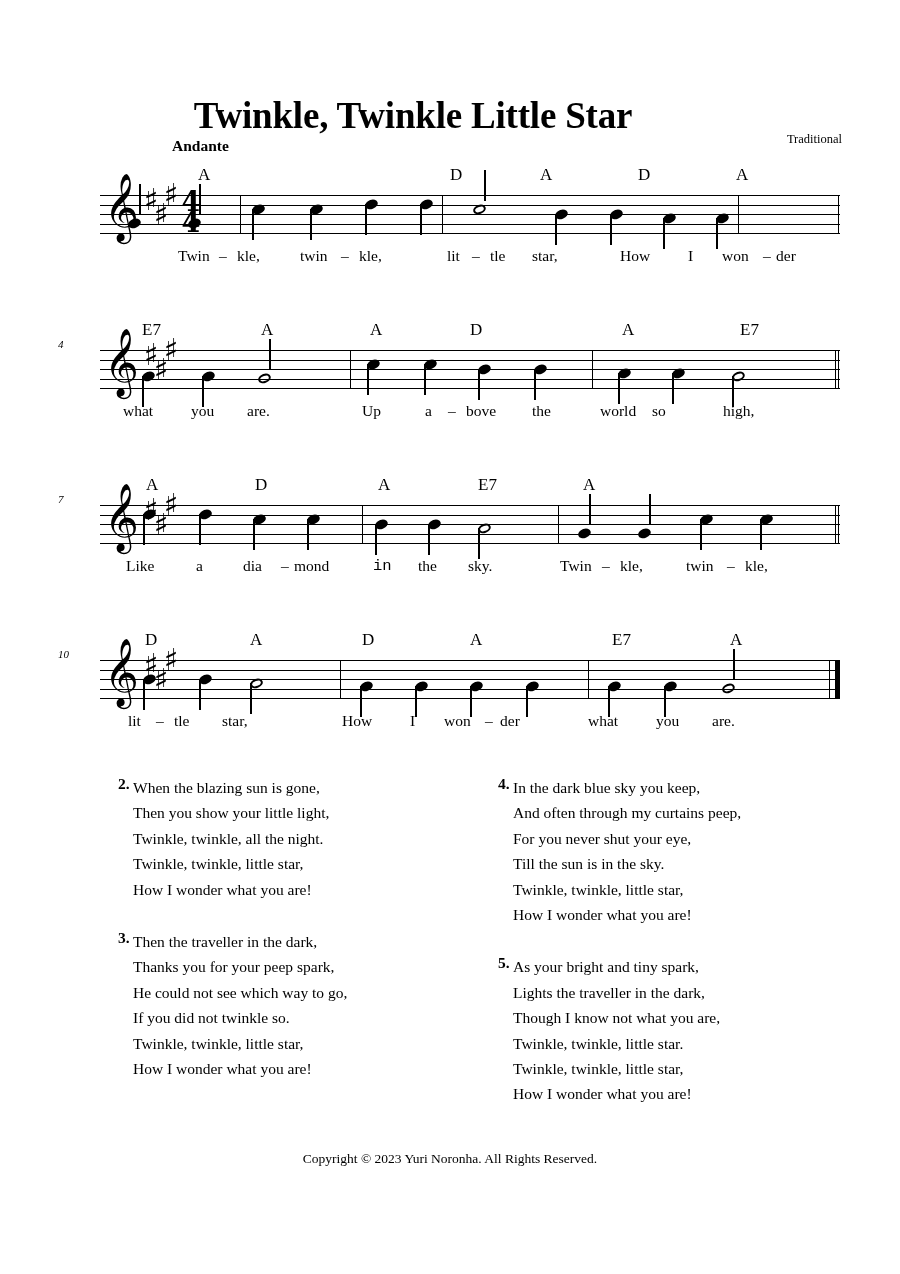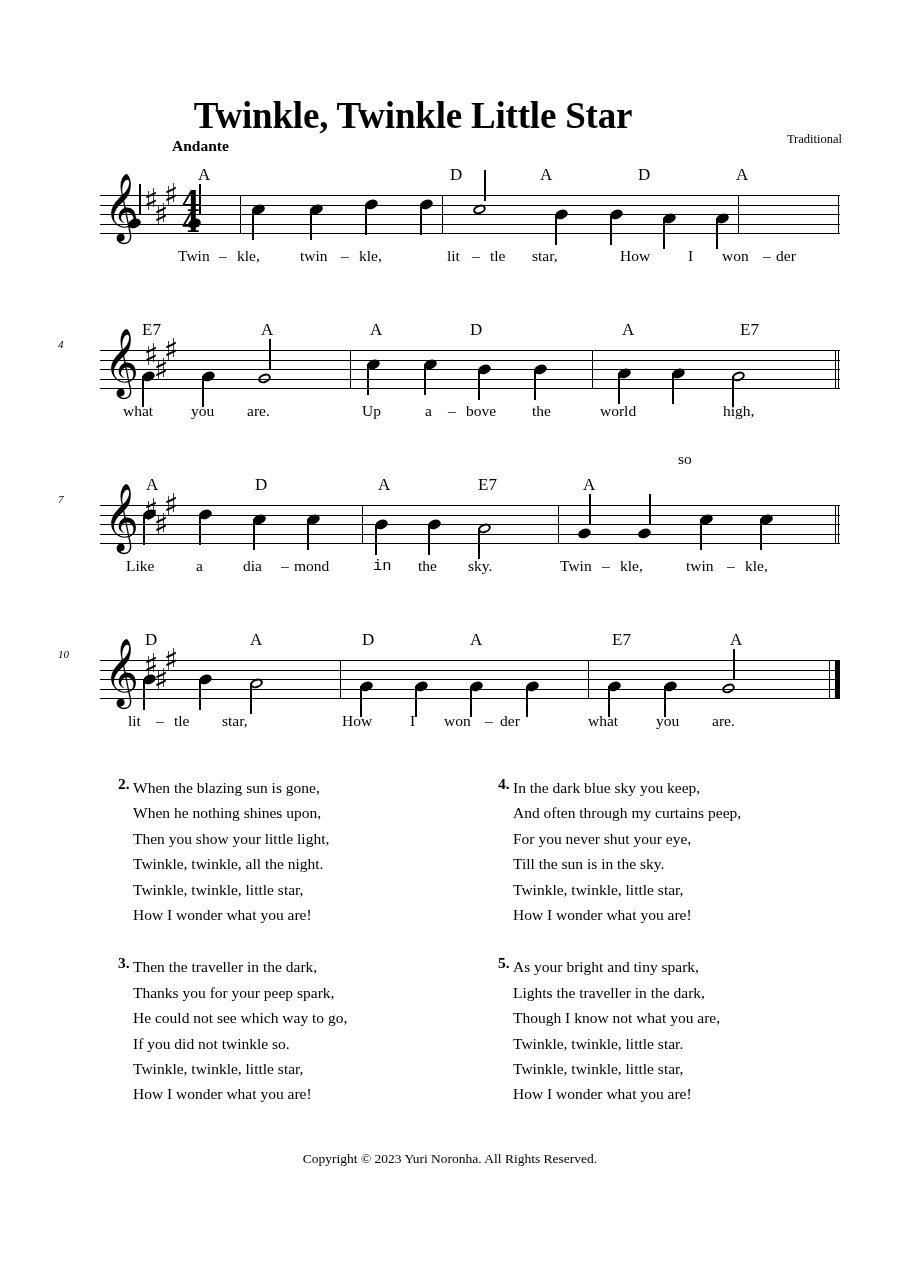--- a/index.html
+++ b/index.html
@@ -383,21 +383,21 @@
         <div class="chord" style="left: 740px;">E7</div>
         <div class="lyric" style="left: 123px;">what</div>
         <div class="lyric" style="left: 191px;">you</div>
         <div class="lyric" style="left: 247px;">are.</div>
         <div class="lyric" style="left: 362px;">Up</div>
         <div class="lyric" style="left: 425px;">a</div>
         <div class="lyric" style="left: 448px;">–</div>
         <div class="lyric" style="left: 466px;">bove</div>
         <div class="lyric" style="left: 532px;">the</div>
         <div class="lyric" style="left: 600px;">world</div>
-        <div class="lyric" style="left: 678px; margin-top: 48px;">so</div>
+        <div class="lyric" style="left: 652px;">so</div>
         <div class="lyric" style="left: 723px;">high,</div>
       </div>
       <div class="system" style="top: 465px;">
         <div class="measure-no" style="left: 58px; top: 28px;">7</div>
         <div class="staff">
           <div class="sline l0"></div>
           <div class="sline l1"></div>
           <div class="sline l2"></div>
           <div class="sline l3"></div>
           <div class="sline l4"></div>
@@ -551,21 +551,20 @@
         <div class="lyric" style="left: 712px;">are.</div>
       </div>
     </div>
 
   <div class="verses">
     <div class="verse-col left" id="verse-col-left">
         <div class="verse">
           <div class="vnum">2.</div>
           <div class="vlines">
             <div class="vline">When the blazing sun is gone,</div>
-            <div class="vline">When he nothing shines upon,</div>
             <div class="vline">Then you show your little light,</div>
             <div class="vline">Twinkle, twinkle, all the night.</div>
             <div class="vline">Twinkle, twinkle, little star,</div>
             <div class="vline">How I wonder what you are!</div>
           </div>
         </div>
         <div class="verse">
           <div class="vnum">3.</div>
           <div class="vlines">
             <div class="vline">Then the traveller in the dark,</div>

